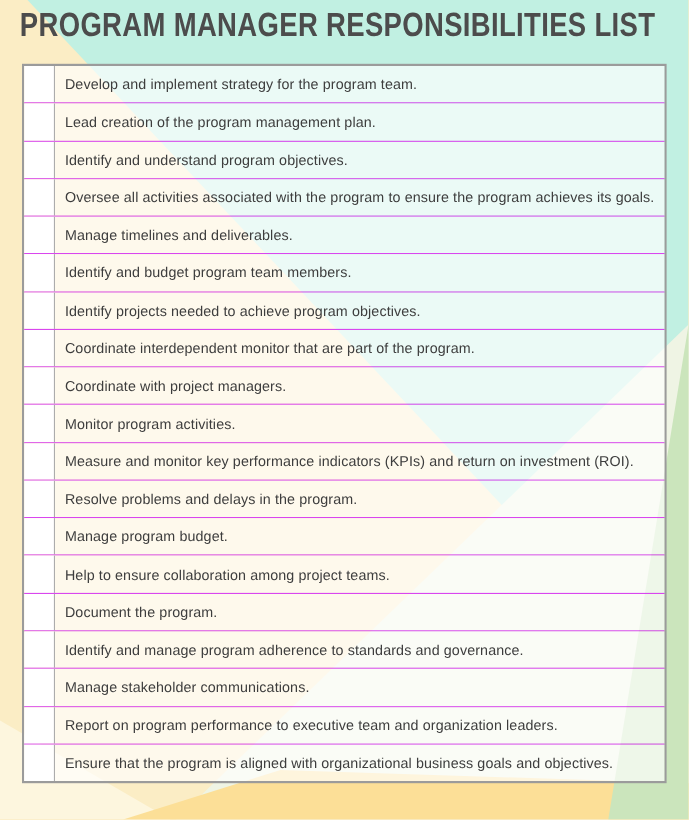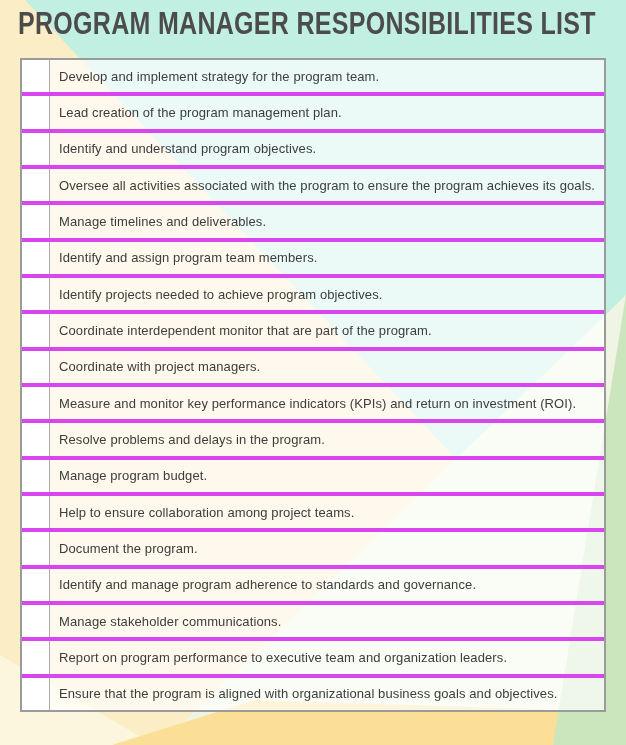--- a/index.html
+++ b/index.html
@@ -17,21 +17,21 @@
     transform:scaleY(1.22);transform-origin:left top;
     white-space:nowrap;
   }
   .check-table{
     position:absolute;left:20px;top:58px;width:586px;height:654px;
     border:2px solid #9b9b9b;box-sizing:border-box;
     display:flex;flex-direction:column;
   }
   .check-row{
     flex:1;display:flex;align-items:stretch;
-    border-top:4px solid #d946ef;
+    border-top:1px solid #d946ef;
     min-height:0;
   }
   .check-row:first-child{border-top:none;}
   .checkbox-cell{
     width:27px;flex:0 0 27px;
     background:#ffffff;
     border-right:1px solid #acacac;
     cursor:pointer;
   }
   .label-cell{
@@ -79,38 +79,42 @@
     <div class="label-cell">Oversee all activities associated with the program to ensure the program achieves its goals.</div>
   </div>
 
   <div class="check-row">
     <div class="checkbox-cell"></div>
     <div class="label-cell">Manage timelines and deliverables.</div>
   </div>
 
   <div class="check-row">
     <div class="checkbox-cell"></div>
-    <div class="label-cell">Identify and assign program team members.</div>
+    <div class="label-cell">Identify and budget program team members.</div>
   </div>
 
   <div class="check-row">
     <div class="checkbox-cell"></div>
     <div class="label-cell">Identify projects needed to achieve program objectives.</div>
   </div>
 
   <div class="check-row">
     <div class="checkbox-cell"></div>
     <div class="label-cell">Coordinate interdependent monitor that are part of the program.</div>
   </div>
 
   <div class="check-row">
     <div class="checkbox-cell"></div>
     <div class="label-cell">Coordinate with project managers.</div>
   </div>
 
+  <div class="check-row">
+    <div class="checkbox-cell"></div>
+    <div class="label-cell">Monitor program activities.</div>
+  </div>
 
   <div class="check-row">
     <div class="checkbox-cell"></div>
     <div class="label-cell">Measure and monitor key performance indicators (KPIs) and return on investment (ROI).</div>
   </div>
 
   <div class="check-row">
     <div class="checkbox-cell"></div>
     <div class="label-cell">Resolve problems and delays in the program.</div>
   </div>

